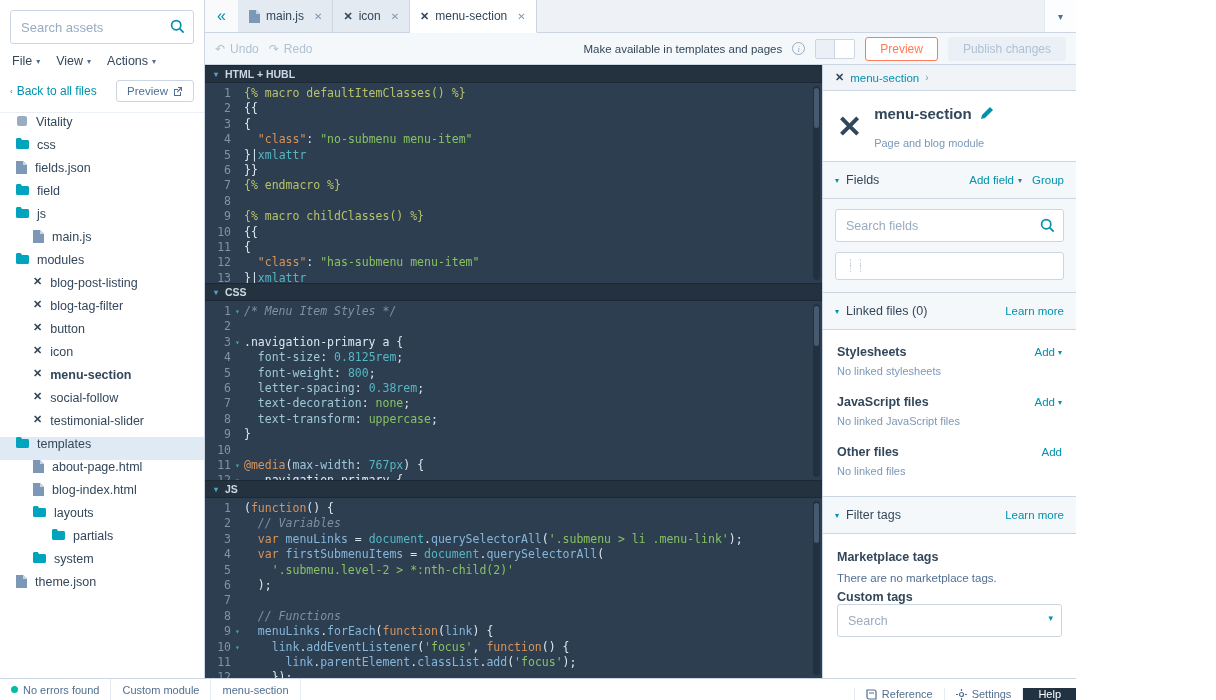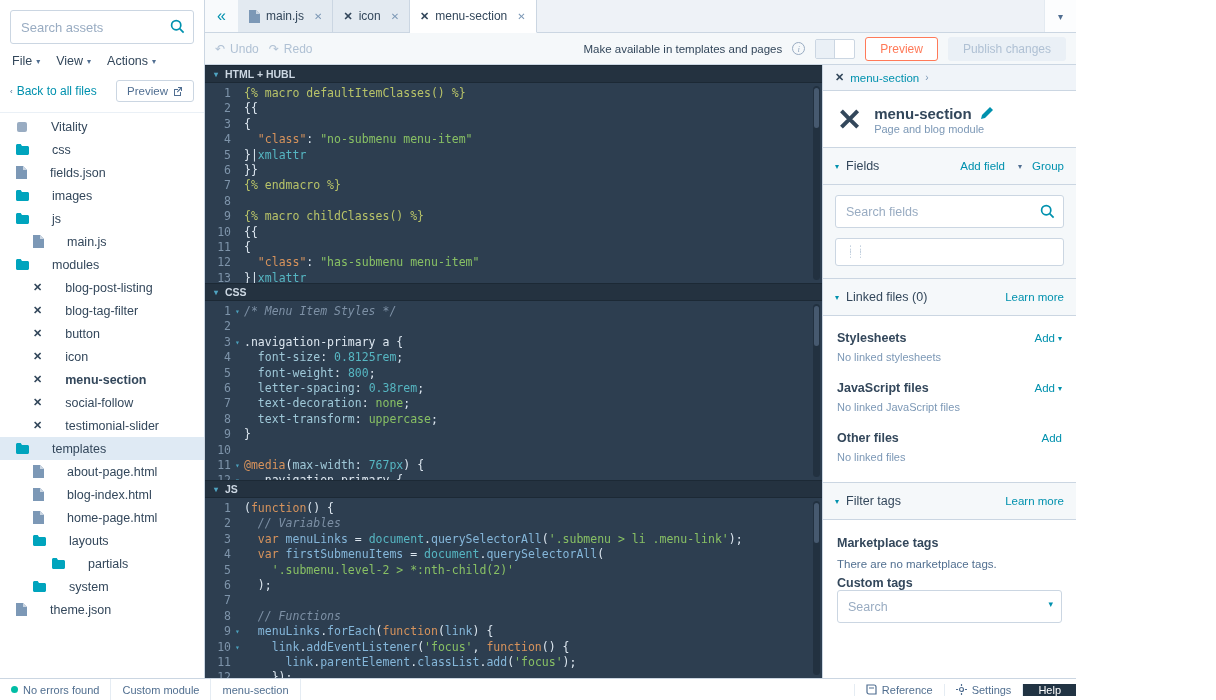--- a/index.html
+++ b/index.html
@@ -13,21 +13,21 @@
 .search-wrap input{width:100%;height:34px;border:1px solid #cbd6e2;border-radius:3px;padding:0 30px 0 10px;font-size:13px;color:#33475b;outline:none;background:#fff}
 .search-wrap input::placeholder{color:#99acc2}
 .search-wrap svg{position:absolute;right:9px;top:9px}
 .menubar{display:flex;gap:16px;padding:4px 12px 8px;font-size:12.5px;color:#33475b}
 .menu-item{display:flex;align-items:center;gap:4px;cursor:pointer}
 .caret{font-size:8px;color:#506e91}
 .backrow{display:flex;align-items:center;justify-content:space-between;padding:4px 10px 10px;border-bottom:1px solid #eaf0f6}
 .back-link{color:#0091ae;font-size:12px;display:flex;align-items:center;gap:4px;cursor:pointer;text-decoration:none}
 .btn-ghost{border:1px solid #cbd6e2;background:#fff;border-radius:3px;padding:4px 10px;font-size:11.5px;color:#506e91;display:flex;gap:5px;align-items:center;cursor:pointer}
 .tree{flex:1;overflow:hidden;font-size:12.5px;padding-top:2px}
-.tree-row{height:23px;display:flex;align-items:center;gap:23px;cursor:pointer;white-space:nowrap}
+.tree-row{height:23px;display:flex;gap:8px;cursor:pointer;white-space:nowrap}
 .tree-row.sel{background:#dfeaf4}
 .tree-row.bold{font-weight:bold}
 .mod-x{color:#33475b;font-weight:bold;font-size:11px;line-height:1}
 
 .main-col{flex:1;display:flex;flex-direction:column;min-width:0}
 .tabbar{height:33px;background:#eef2f7;border-bottom:1px solid #cbd6e2;display:flex;align-items:stretch;flex:none}
 .collapse-btn{width:34px;color:#0091ae;font-size:16px;background:#f8fafc;border:none;border-right:1px solid #e3eaf1;cursor:pointer}
 .tab{display:flex;align-items:center;gap:6px;padding:0 10px;border-right:1px solid #cbd6e2;background:#e3eaf1;color:#33475b;font-size:12px;cursor:pointer}
 .tab.active{background:#fff;border-bottom:1px solid #fff;margin-bottom:-1px}
 .tab .x{color:#7c98b6;font-size:10px;margin-left:4px;cursor:pointer}
@@ -59,25 +59,25 @@
 .sb-track{position:absolute;right:2px;top:21px;bottom:3px;width:7px;background:#223140;border-radius:4px}
 .sb-thumb{position:absolute;top:2px;left:1px;right:1px;height:40px;background:#46596f;border-radius:3px}
 
 .inspector{width:254px;border-left:1px solid #cbd6e2;background:#fff;display:flex;flex-direction:column;overflow:hidden;flex:none}
 .crumb{height:26px;background:#f0f4f9;border-bottom:1px solid #cbd6e2;display:flex;align-items:center;gap:6px;padding:0 12px;font-size:11.5px;flex:none}
 .crumb a{color:#0091ae;text-decoration:none;cursor:pointer}
 .crumb .ccaret{color:#7c98b6;font-size:10px}
 .mod-head{display:flex;gap:12px;padding:14px 14px 12px;align-items:center;flex:none}
 .big-x{font-size:30px;font-weight:bold;color:#33475b;line-height:1}
 .mod-title{font-size:15px;font-weight:bold;color:#33475b;display:flex;align-items:center;gap:8px}
-.mod-sub{font-size:11px;color:#7c98b6;margin-top:1px}
+.mod-sub{font-size:11px;color:#7c98b6;margin-top:15px}
 .sec-head{height:38px;background:#f5f8fa;border-top:1px solid #cbd6e2;border-bottom:1px solid #cbd6e2;display:flex;align-items:center;gap:7px;padding:0 12px;font-size:12.5px;color:#33475b;flex:none}
 .sec-head .scaret2{color:#0091ae;font-size:8px}
 .sec-head .links{margin-left:auto;display:flex;gap:10px;font-size:11.5px}
-.sec-head .links a{color:#0091ae;text-decoration:none;cursor:pointer;display:flex;align-items:center;gap:13px}
+.sec-head .links a{color:#0091ae;text-decoration:none;cursor:pointer;display:flex;align-items:center;gap:4px}
 .fields-body{background:#f5f8fa;padding:10px 12px 12px;flex:none}
 .in-wrap{position:relative}
 .in-wrap input{width:100%;height:33px;border:1px solid #cbd6e2;border-radius:3px;padding:0 30px 0 10px;font-size:12.5px;color:#33475b;outline:none;background:#fff}
 .in-wrap input::placeholder{color:#99acc2}
 .in-wrap svg,.in-wrap .selcaret{position:absolute;right:9px;top:9px}
 .field-card{margin-top:10px;background:#fff;border:1px solid #cbd6e2;border-radius:3px;padding:8px 10px;display:flex;gap:9px;align-items:center}
 .drag{color:#b0c1d4;font-size:9px;letter-spacing:1px;line-height:5px;cursor:grab}
 .fc-label{font-size:11.5px;color:#33475b}
 .fc-name{font-family:"DejaVu Sans Mono",monospace;font-size:10px;color:#7c98b6;margin-top:4px}
 .group-wrap{padding:6px 14px 10px;flex:none}
@@ -87,21 +87,21 @@
 .lf-add{margin-left:auto;color:#0091ae;font-size:11.5px;display:flex;gap:3px;align-items:center;cursor:pointer;text-decoration:none}
 .lf-empty{font-size:11px;color:#7c98b6;margin-top:6px}
 .ft-body{padding:10px 14px;flex:none}
 .ft-title{font-size:12.5px;font-weight:bold;color:#33475b;margin-top:6px}
 .ft-text{font-size:11.5px;color:#516f90;margin-top:8px}
 .ft-search{margin-top:0}
 .selcaret{color:#0091ae;font-size:9px;top:11px}
 
 .statusbar{height:22px;border-top:1px solid #cbd6e2;display:flex;align-items:stretch;background:#fff;font-size:11px;flex:none}
 .st-item{display:flex;align-items:center;gap:5px;padding:0 11px;border-right:1px solid #e5ecf3;color:#516f90;white-space:nowrap}
-.st-right{margin-left:auto;display:flex;align-items:center}
+.st-right{margin-left:auto;display:flex;align-items:flex-end}
 .st-right .st-item{border-right:none;border-left:1px solid #e5ecf3;cursor:pointer}
 .st-item.dark{background:#213343;color:#fff;padding:0 15px}
 .dot{width:7px;height:7px;border-radius:50%;background:#00bda5}
 </style>
 </head>
 <body>
 
 <div class="app">
   <div class="cols">
 
@@ -157,21 +157,21 @@
             <svg width="11" height="13" viewBox="0 0 11 13">
               <path d="M0 0h7l4 4v9H0z" fill="#7c98b6"></path>
               <path d="M7 0l4 4H7z" fill="#cbd6e2"></path>
             </svg>
             <span>fields.json</span>
           </div>
           <div class="tree-row" style="padding-left: 16px;">
             <svg width="13" height="11" viewBox="0 0 13 11">
               <path d="M0 1.5C0 .7.7 0 1.5 0h3.2L6 2h5.5c.8 0 1.5.7 1.5 1.5v6c0 .8-.7 1.5-1.5 1.5h-10C.7 11 0 10.3 0 9.5z" fill="#00a4bd"></path>
             </svg>
-            <span>images</span>
+            <span>field</span>
           </div>
           <div class="tree-row" style="padding-left: 16px;">
             <svg width="13" height="11" viewBox="0 0 13 11">
               <path d="M0 1.5C0 .7.7 0 1.5 0h3.2L6 2h5.5c.8 0 1.5.7 1.5 1.5v6c0 .8-.7 1.5-1.5 1.5h-10C.7 11 0 10.3 0 9.5z" fill="#00a4bd"></path>
             </svg>
             <span>js</span>
           </div>
           <div class="tree-row" style="padding-left: 33px;">
             <svg width="11" height="13" viewBox="0 0 11 13">
               <path d="M0 0h7l4 4v9H0z" fill="#7c98b6"></path>
@@ -225,27 +225,20 @@
               <path d="M7 0l4 4H7z" fill="#cbd6e2"></path>
             </svg>
             <span>about-page.html</span>
           </div>
           <div class="tree-row" style="padding-left: 33px;">
             <svg width="11" height="13" viewBox="0 0 11 13">
               <path d="M0 0h7l4 4v9H0z" fill="#7c98b6"></path>
               <path d="M7 0l4 4H7z" fill="#cbd6e2"></path>
             </svg>
             <span>blog-index.html</span>
-          </div>
-          <div class="tree-row" style="padding-left: 33px;">
-            <svg width="11" height="13" viewBox="0 0 11 13">
-              <path d="M0 0h7l4 4v9H0z" fill="#7c98b6"></path>
-              <path d="M7 0l4 4H7z" fill="#cbd6e2"></path>
-            </svg>
-            <span>home-page.html</span>
           </div>
           <div class="tree-row" style="padding-left: 33px;">
             <svg width="13" height="11" viewBox="0 0 13 11">
               <path d="M0 1.5C0 .7.7 0 1.5 0h3.2L6 2h5.5c.8 0 1.5.7 1.5 1.5v6c0 .8-.7 1.5-1.5 1.5h-10C.7 11 0 10.3 0 9.5z" fill="#00a4bd"></path>
             </svg>
             <span>layouts</span>
           </div>
           <div class="tree-row" style="padding-left: 52px;">
             <svg width="13" height="11" viewBox="0 0 13 11">
               <path d="M0 1.5C0 .7.7 0 1.5 0h3.2L6 2h5.5c.8 0 1.5.7 1.5 1.5v6c0 .8-.7 1.5-1.5 1.5h-10C.7 11 0 10.3 0 9.5z" fill="#00a4bd"></path>

